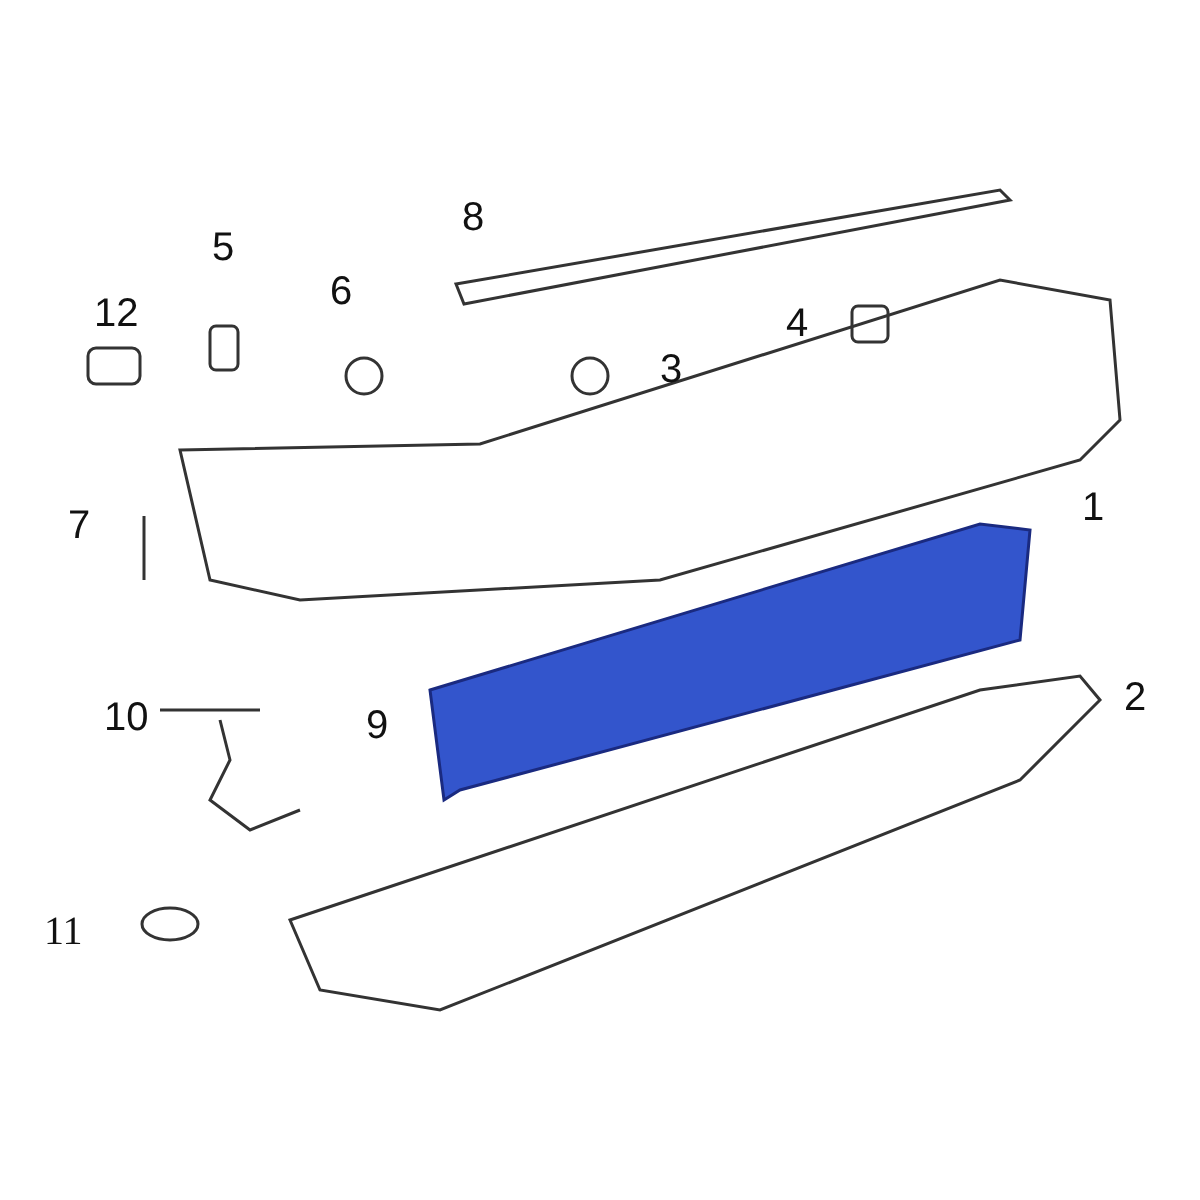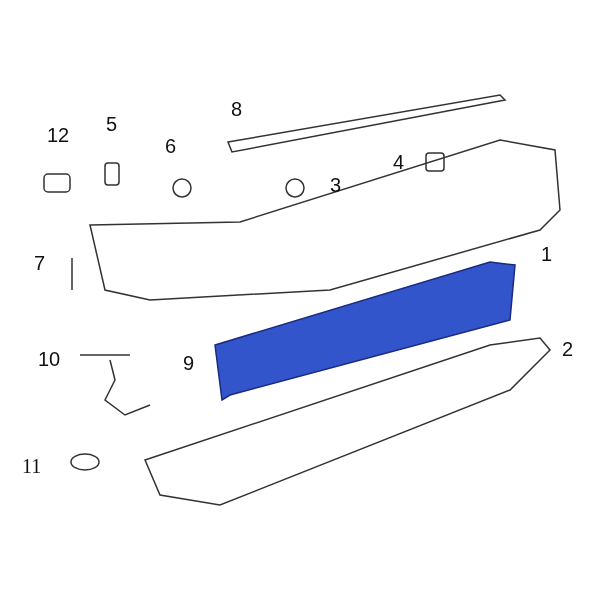--- a/index.html
+++ b/index.html
@@ -28,17 +28,17 @@
 <div id="labels">
       <div class="lbl" style="left: 541px; top: 243px;">1</div>
       <div class="lbl" style="left: 562px; top: 338px;">2</div>
       <div class="lbl" style="left: 330px; top: 174px;">3</div>
       <div class="lbl" style="left: 393px; top: 151px;">4</div>
       <div class="lbl" style="left: 106px; top: 113px;">5</div>
       <div class="lbl" style="left: 165px; top: 135px;">6</div>
       <div class="lbl" style="left: 34px; top: 252px;">7</div>
       <div class="lbl" style="left: 231px; top: 98px;">8</div>
       <div class="lbl" style="left: 183px; top: 352px;">9</div>
-      <div class="lbl" style="left: 38px; top: 348px;">10</div>
+      <div class="lbl" style="left: 52px; top: 348px;">10</div>
       <div class="lbl" style="left: 22px; top: 455px; font-family: Liberation Serif, serif;">11</div>
-      <div class="lbl" style="left: 47px; top: 124px; text-align: center;">12</div>
+      <div class="lbl" style="left: 47px; top: 146px; text-align: center;">12</div>
     </div>
 </div>
 
 </body></html>

